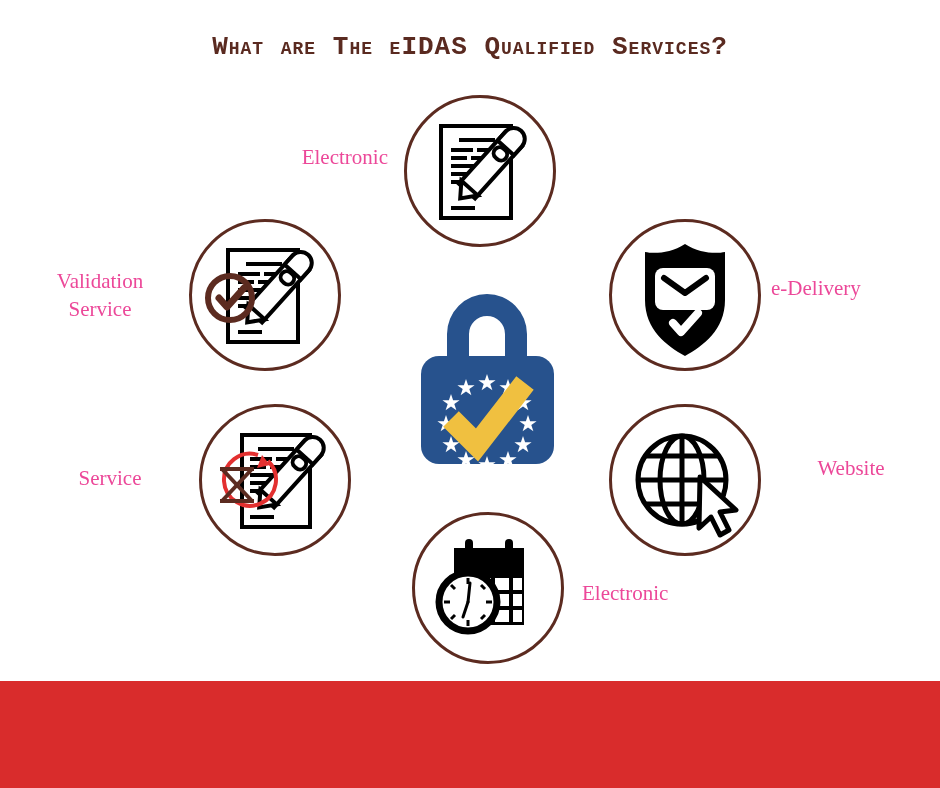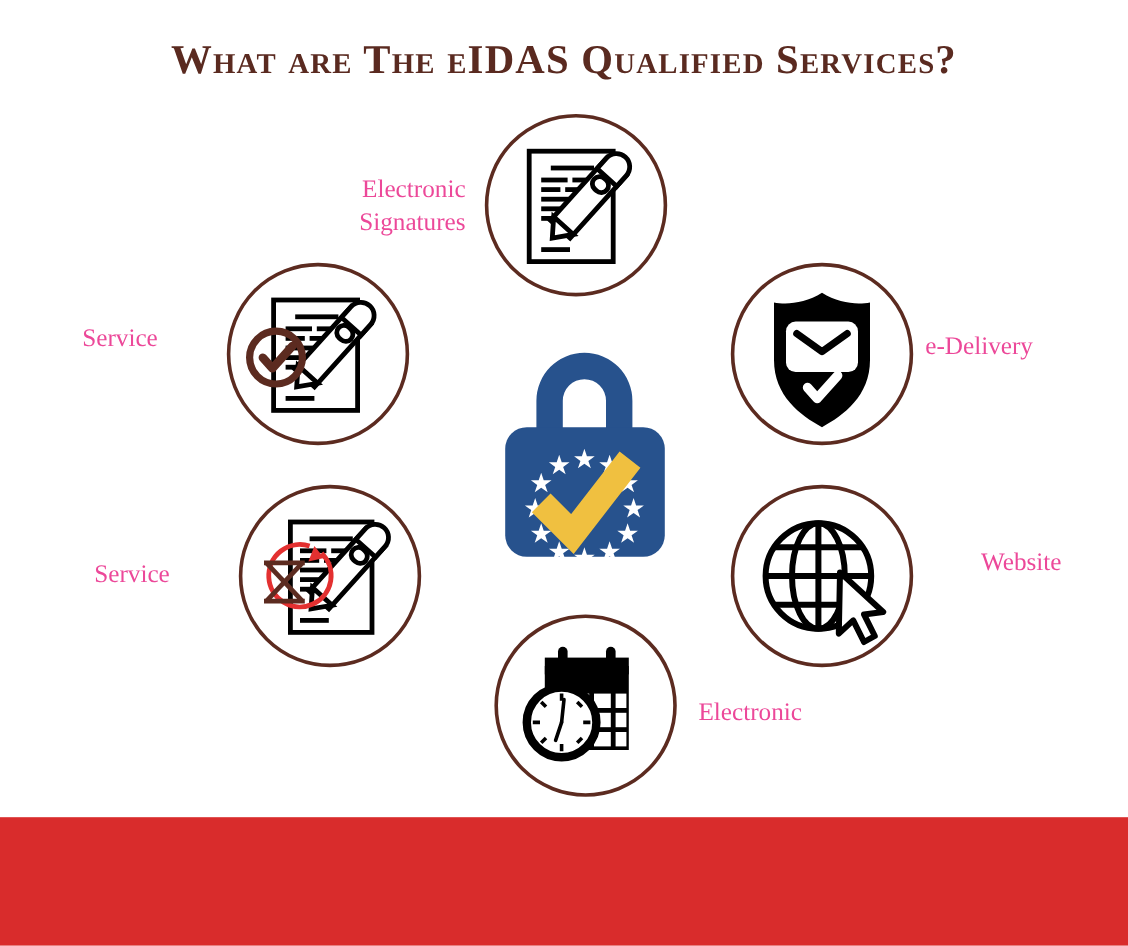--- a/index.html
+++ b/index.html
@@ -15,24 +15,24 @@
     font-family: "Liberation Serif", serif;
   }
 
   
   #title {
     position: absolute;
     top: 32px;
     left: 0;
     width: 940px;
     text-align: center;
-    font-family: Liberation Serif, serif;
+    font-family: Liberation Mono, monospace;
     font-variant: small-caps;
     font-weight: bold;
-    font-size: 34px;
+    font-size: 26px;
     letter-spacing: 1px;
     color: #5a2a20;
     white-space: nowrap;
   }
 
   
   .icon-circle {
     position: absolute;
     border: 3px solid #5c2b20;
     border-radius: 50%;
@@ -93,21 +93,20 @@
     <g transform="rotate(42 95 60)">
       <rect x="80" y="38" width="22" height="70" rx="0" fill="#ffffff" stroke="#000000" stroke-width="4"></rect>
       <path d="M80 38 a11 11 0 0 1 22 0 v12 h-22 z" fill="#ffffff" stroke="#000000" stroke-width="4"></path>
       <rect x="84" y="52" width="14" height="12" rx="6" fill="#ffffff" stroke="#000000" stroke-width="4"></rect>
       <path d="M80 104 h22 l-11 14 z" fill="#ffffff" stroke="#000000" stroke-width="4"></path>
     </g>
   </svg>
 </div>
 <div class="label" style="left:228px; top:143px; width:160px; text-align:right;">
   <span class="ln">Electronic</span>
-  <span class="ln">Signatures</span>
 </div>
 
 <div class="icon-circle" style="left:189px; top:219px; width:152px; height:152px;">
   <svg width="146" height="146" viewBox="0 0 146 146">
     <rect x="36" y="28" width="70" height="92" fill="#ffffff" stroke="#000000" stroke-width="4"></rect>
     <g fill="#000000">
       <rect x="54" y="40" width="36" height="4"></rect>
       <rect x="46" y="50" width="22" height="4"></rect>
       <rect x="72" y="50" width="26" height="4"></rect>
       <rect x="46" y="58" width="16" height="4"></rect>
@@ -122,20 +121,21 @@
       <rect x="82" y="38" width="22" height="70" fill="#ffffff" stroke="#000000" stroke-width="4"></rect>
       <path d="M82 38 a11 11 0 0 1 22 0 v12 h-22 z" fill="#ffffff" stroke="#000000" stroke-width="4"></path>
       <rect x="86" y="52" width="14" height="12" rx="6" fill="#ffffff" stroke="#000000" stroke-width="4"></rect>
       <path d="M82 104 h22 l-11 14 z" fill="#ffffff" stroke="#000000" stroke-width="4"></path>
     </g>
     <circle cx="38" cy="76" r="22" fill="none" stroke="#5c2b20" stroke-width="6"></circle>
     <path d="M27 76 l8 9 l17 -19" fill="none" stroke="#5c2b20" stroke-width="7" stroke-linecap="round" stroke-linejoin="round"></path>
   </svg>
 </div>
 <div class="label" style="left:20px; top:267px; width:160px; text-align:center;">
+  <span class="ln">Validation</span>
   <span class="ln">Service</span>
 </div>
 
 <div class="icon-circle" style="left:199px; top:404px; width:152px; height:152px;">
   <svg width="146" height="146" viewBox="0 0 146 146">
     <rect x="40" y="28" width="68" height="92" fill="#ffffff" stroke="#000000" stroke-width="4"></rect>
     <g fill="#000000">
       <rect x="56" y="40" width="36" height="4"></rect>
       <rect x="48" y="50" width="22" height="4"></rect>
       <rect x="74" y="50" width="24" height="4"></rect>

